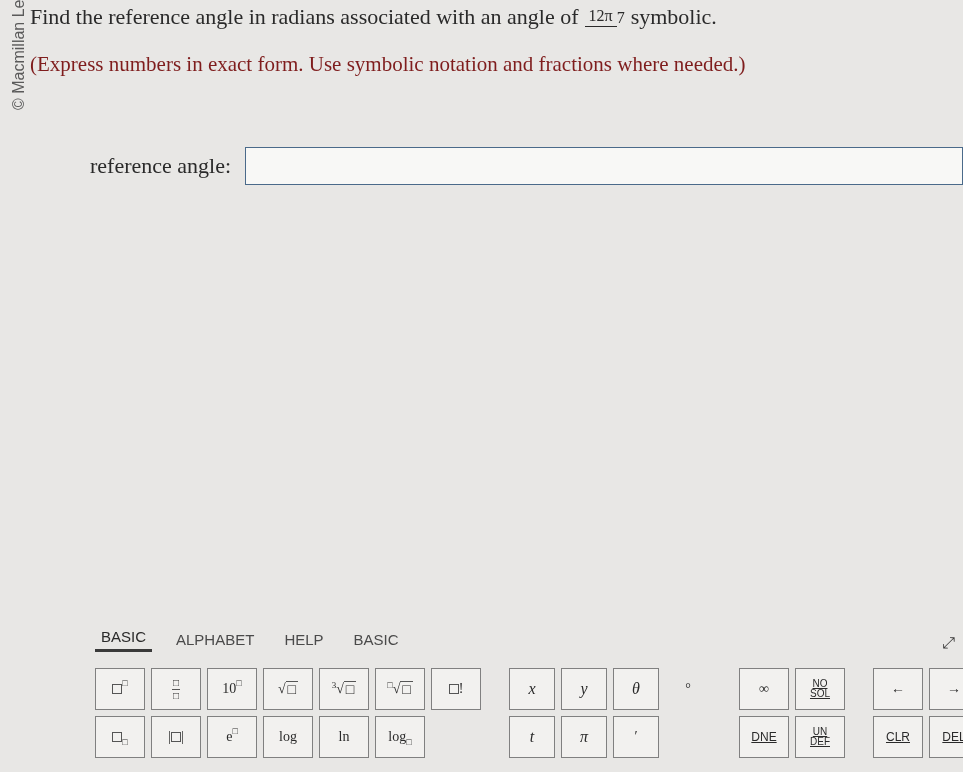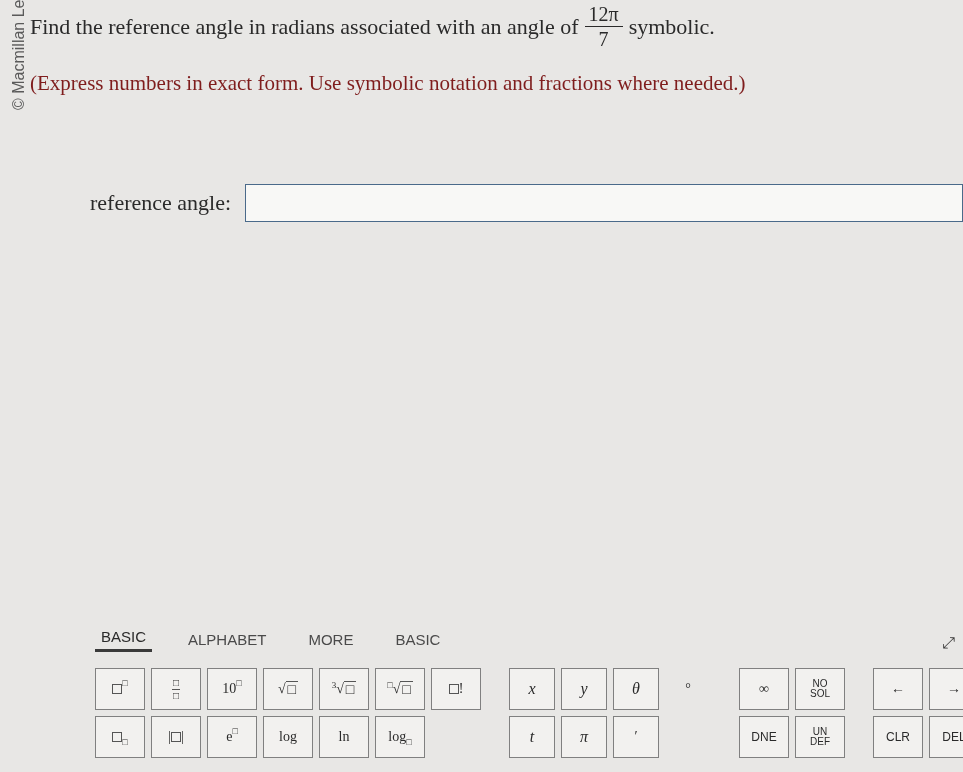--- a/index.html
+++ b/index.html
@@ -34,36 +34,35 @@
     align-items: center;
     flex-wrap: wrap;
   }
   .question-note {
     font-size: 21px;
     color: #7f1d1d;
     padding-top: 22px;
   }
   .fraction {
     display: inline-flex;
-    flex-direction: column;
     align-items: center;
     vertical-align: middle;
     margin: 0 6px;
-    font-size: 20px;
+    font-size: 16px;
     line-height: 1;
   }
   .fraction .num {
     border-bottom: 1.5px solid #2a2a2a;
     padding: 0 4px 2px 4px;
   }
   .fraction .den {
     padding-top: 2px;
   }
   .answer-region {
-    margin-top: 88px;
+    margin-top: 70px;
     margin-left: 60px;
     display: flex;
     align-items: center;
   }
   .answer-label {
     font-size: 22px;
     color: #2a2a2a;
     margin-right: 14px;
   }
   .answer-input {
@@ -78,21 +77,21 @@
 
   .palette {
     position: absolute;
     left: 95px;
     bottom: 0;
     right: 0;
     font-family: Arial, sans-serif;
   }
   .tabs {
     display: flex;
-    gap: 30px;
+    gap: 18px;
     align-items: flex-end;
     font-size: 15px;
     color: #4a4a4a;
     padding-bottom: 6px;
   }
   .tab {
     cursor: pointer;
     padding: 4px 6px;
   }
   .tab.active {
@@ -138,21 +137,21 @@
   }
   .key .placeholder {
     display:inline-block;
     width:10px; height:10px;
     border:1px solid #555;
   }
   .key .sup { font-size: 9px; position: relative; top: -6px; }
   .key .sub { font-size: 9px; position: relative; top: 5px; }
   .key .small { font-size: 10px; line-height: 1; text-align:center; }
   .key.italic { font-style: italic; font-size: 16px; }
-  .key.sans { font-family: Arial, sans-serif; font-size: 12px; }
+  .key.sans { font-family: Arial, sans-serif; font-size: 12px; text-decoration: underline; }
 
   .kfrac {
     display:inline-flex; flex-direction:column; align-items:center; font-size:10px; line-height:1;
   }
   .kfrac .kn { border-bottom:1px solid #555; padding:0 1px 1px; }
   .kfrac .kd { padding-top:1px; }
 </style>
 </head>
 <body>
 
@@ -172,21 +171,21 @@
   <div class="answer-region">
     <span class="answer-label">reference angle:</span>
     <input class="answer-input" type="text" value="" style="">
   </div>
 </div>
 
 <div class="palette">
   <div class="tabs">
     <div class="tab active">BASIC</div>
     <div class="tab">ALPHABET</div>
-    <div class="tab">MORE</div>
+    <div class="tab">HELP</div>
     <div class="tab">BASIC</div>
     <div class="tabs-right">
       <span class="expand-icon">⤢</span>
     </div>
   </div>
 
   <div class="keypad">
 
     <div class="key-group">
       <div class="key">

